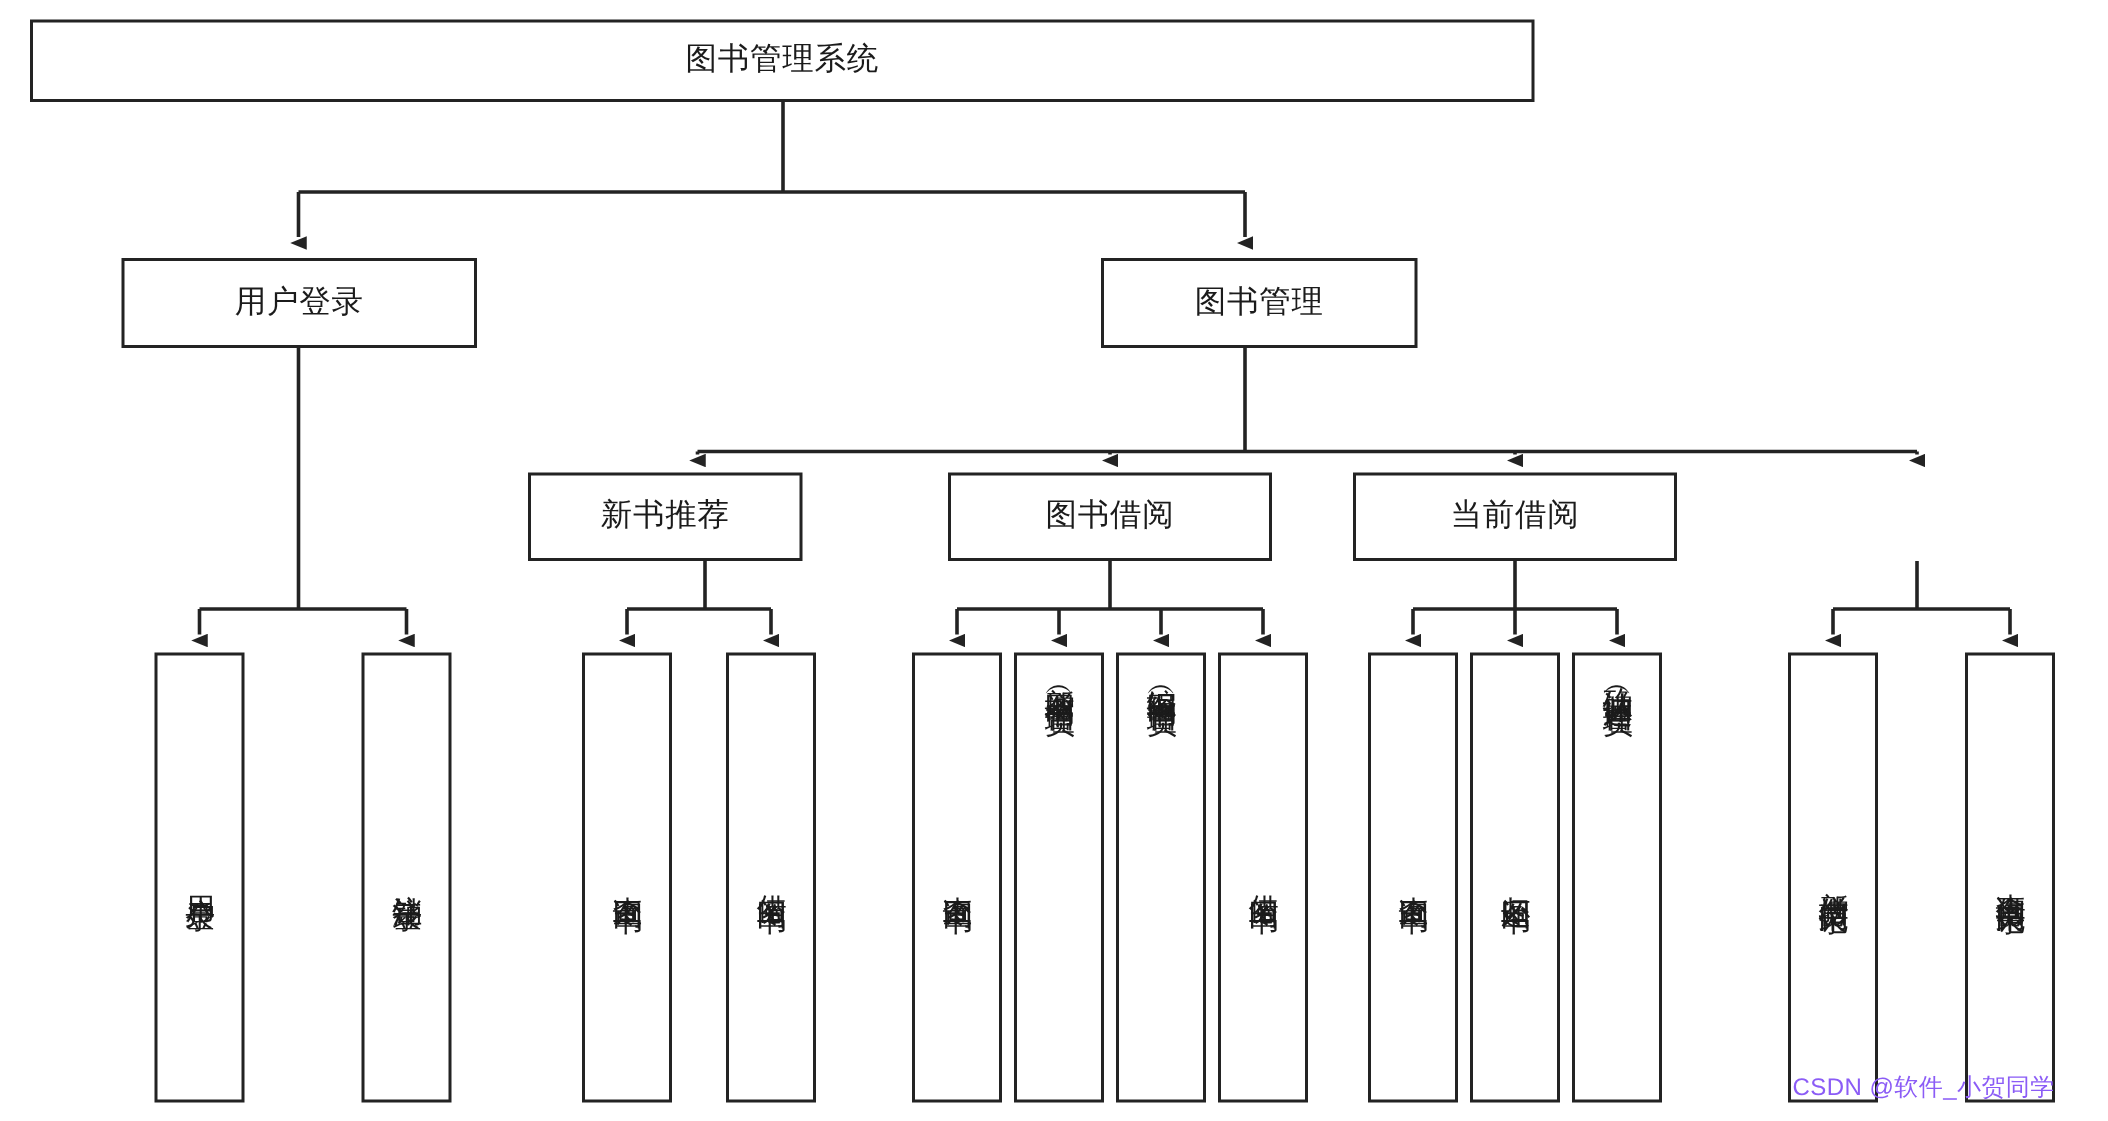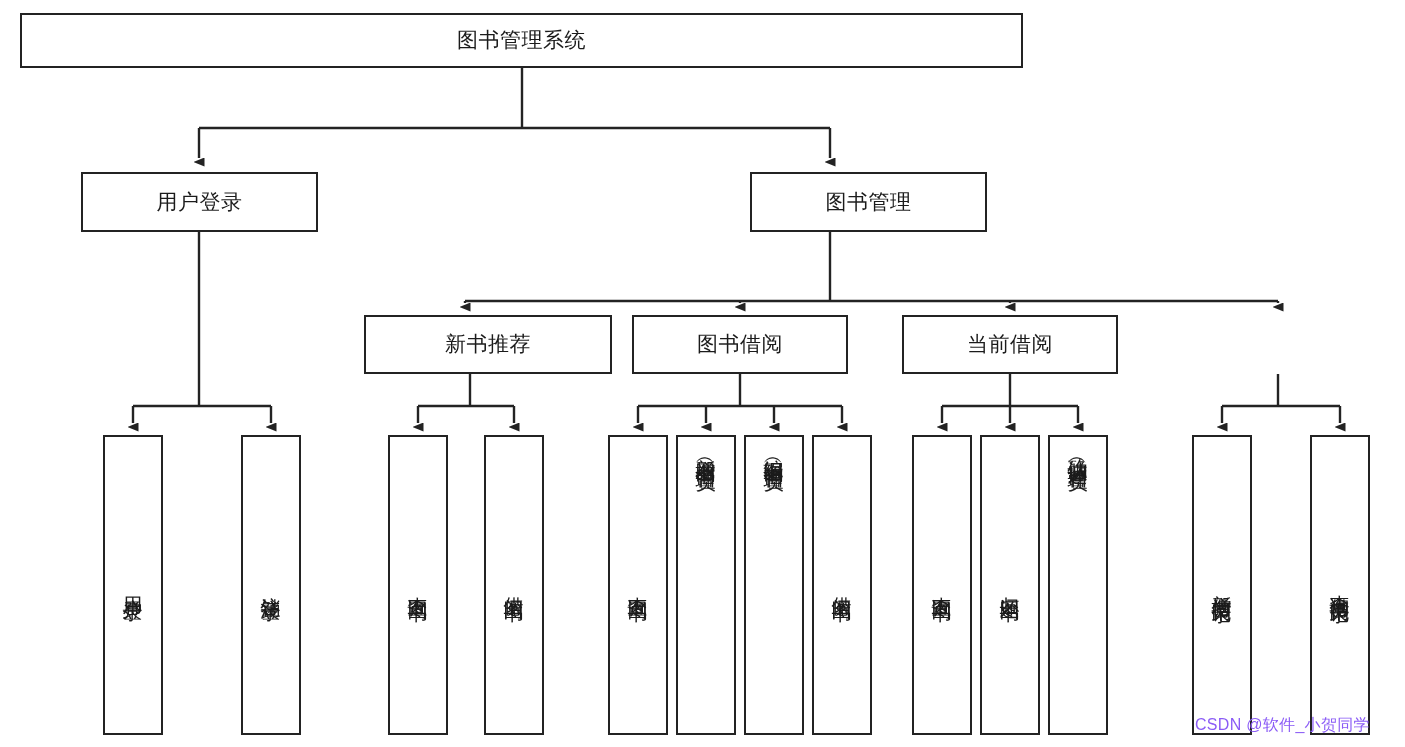--- a/index.html
+++ b/index.html
@@ -130,25 +130,25 @@
     </g>
   </svg>
 
   <div class="node horiz" style="left:20px; top:13px; width:1003px; height:55px;">
     <span class="node-label">图书管理系统</span>
   </div>
 
   <div class="node horiz" style="left:81px; top:172px; width:237px; height:60px;">
     <span class="node-label">用户登录</span>
   </div>
-  <div class="node horiz" style="left:750px; top:172px; width:237px; height:60px;">
+  <div class="node horiz" style="left:734px; top:172px; width:211px; height:60px;">
     <span class="node-label">图书管理</span>
   </div>
 
-  <div class="node horiz" style="left:364px; top:315px; width:248px; height:59px;">
+  <div class="node horiz" style="left:352px; top:315px; width:183px; height:59px;">
     <span class="node-label">新书推荐</span>
   </div>
   <div class="node horiz" style="left:902px; top:315px; width:216px; height:59px;">
     <span class="node-label">当前借阅</span>
   </div>
   <div class="node horiz" style="left:632px; top:315px; width:216px; height:59px;">
     <span class="node-label">图书借阅</span>
   </div>
 
   <div class="node vert mid" style="left:103px; top:435px; width:60px; height:300px;">

